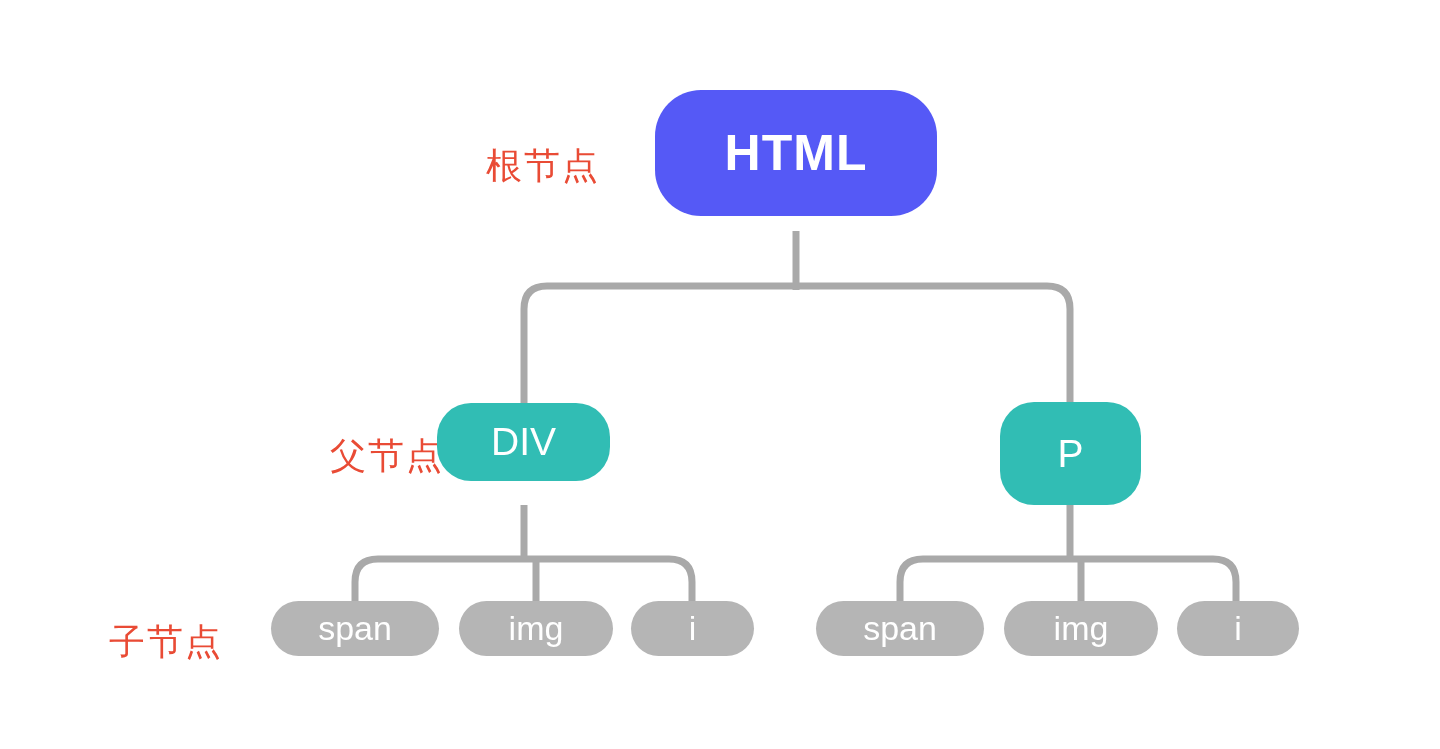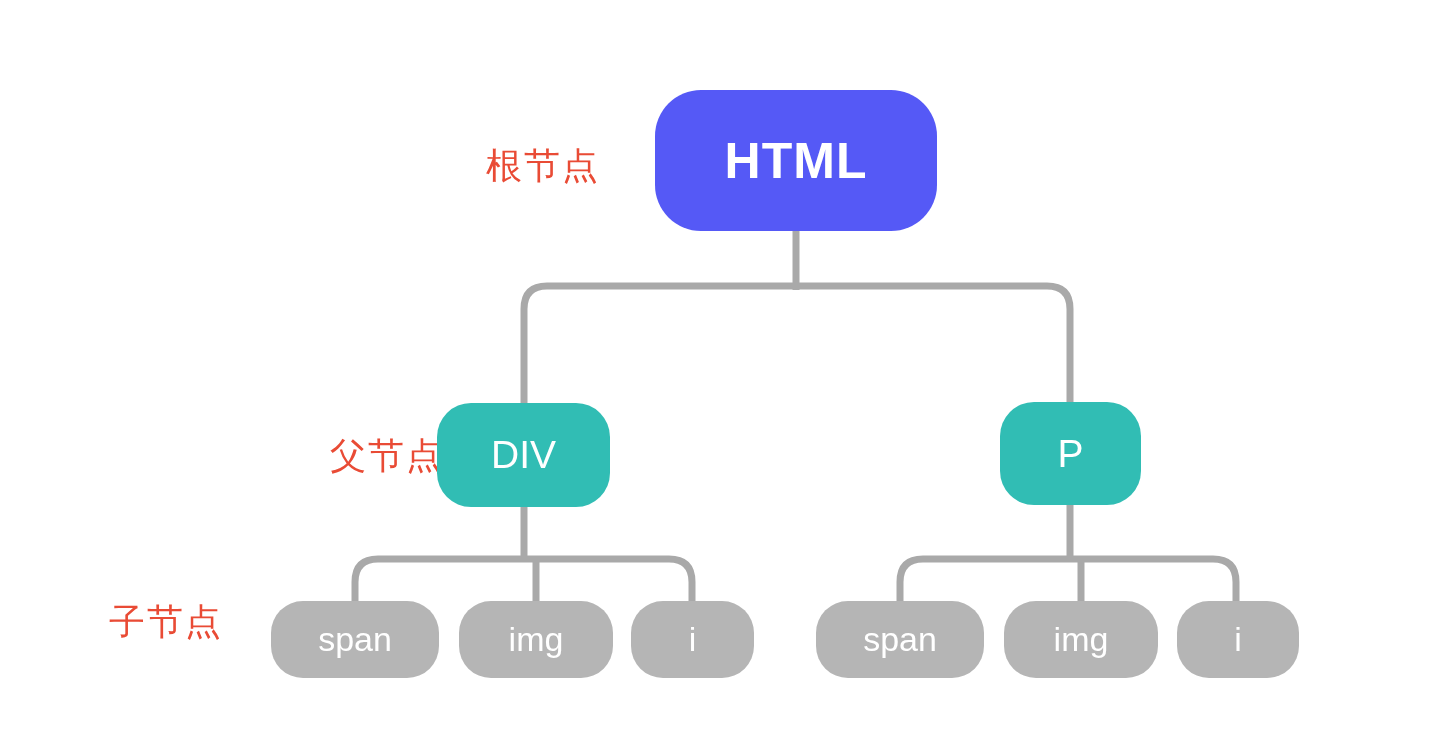--- a/index.html
+++ b/index.html
@@ -37,40 +37,40 @@
   .node {
     position: absolute;
     display: flex;
     align-items: center;
     justify-content: center;
     color: var(--node-text);
     white-space: nowrap;
   }
   .root-node {
     left: 655px; top: 90px;
-    width: 282px; height: 141px;
+    width: 282px; height: 126px;
     border-radius: 46px;
     background: var(--root-fill);
     font-size: 50px;
     font-weight: 700;
     letter-spacing: 1px;
   }
   .parent-node {
     background: var(--parent-fill);
     border-radius: 34px;
     font-size: 39px;
     font-weight: 400;
   }
-  .div-node { left: 437px; top: 403px; width: 173px; height: 104px; }
+  .div-node { left: 437px; top: 403px; width: 173px; height: 78px; }
   .p-node   { left: 1000px; top: 402px; width: 141px; height: 103px; }
   .child-node {
     background: var(--child-fill);
     border-radius: 32px;
     top: 601px;
-    height: 77px;
+    height: 55px;
     font-size: 34px;
     font-weight: 400;
     text-align: center;
   }
   .l-span { left: 271px;  width: 168px; }
   .l-img  { left: 459px;  width: 154px; }
   .l-i    { left: 631px;  width: 123px; }
   .r-span { left: 816px;  width: 168px; }
   .r-img  { left: 1004px; width: 154px; }
   .r-i    { left: 1177px; width: 122px; }
@@ -78,21 +78,21 @@
     position: absolute;
     color: var(--annotation);
     font-size: 36px;
     font-weight: 500;
     letter-spacing: 2px;
     line-height: 1;
     white-space: nowrap;
   }
   .ann-root   { left: 486px; top: 148px; text-align: center; }
   .ann-parent { left: 282px; top: 438px; margin-left: 48px; }
-  .ann-child  { left: 109px; top: 604px; text-align: right; }
+  .ann-child  { left: 109px; top: 624px; text-align: right; }
 </style>
 </head>
 <body>
 
 <div class="canvas">
 
   <svg class="connectors" viewBox="0 0 1440 749" xmlns="http://www.w3.org/2000/svg">
     <path d="M796 231 V290"></path>
     <path d="M524 403 V309 Q524 286 547 286 H1047 Q1070 286 1070 309 V403"></path>
     <path d="M524 505 V562"></path>

